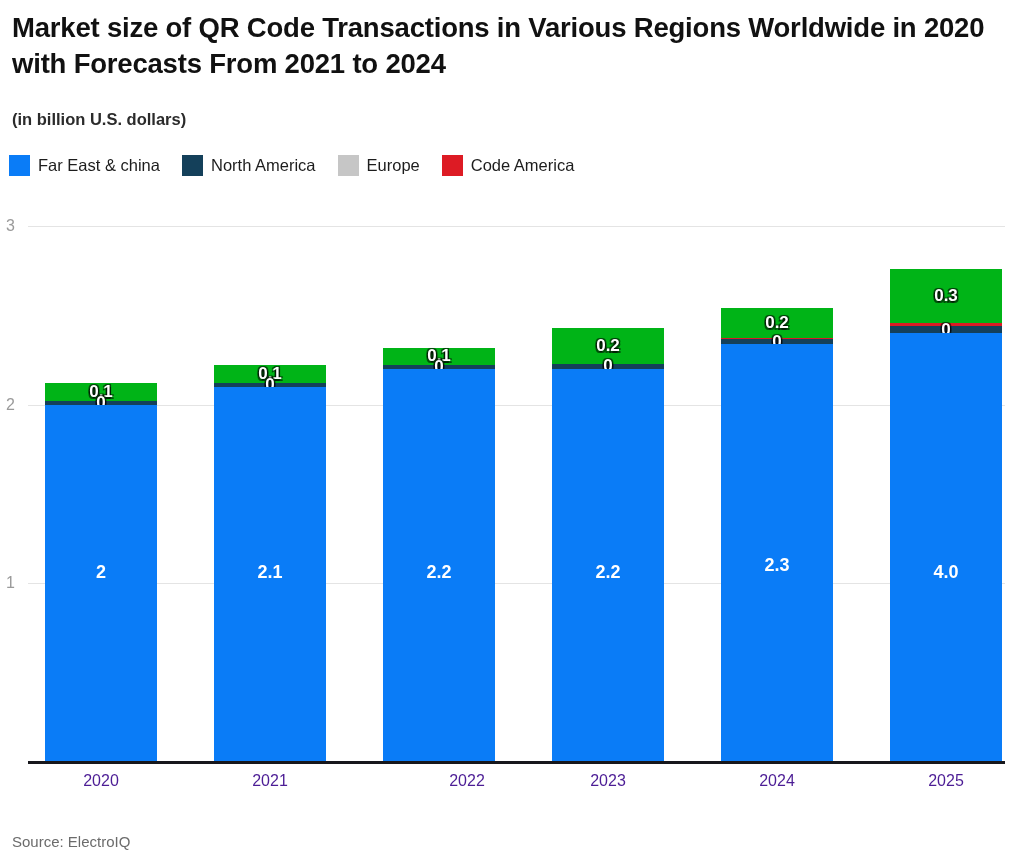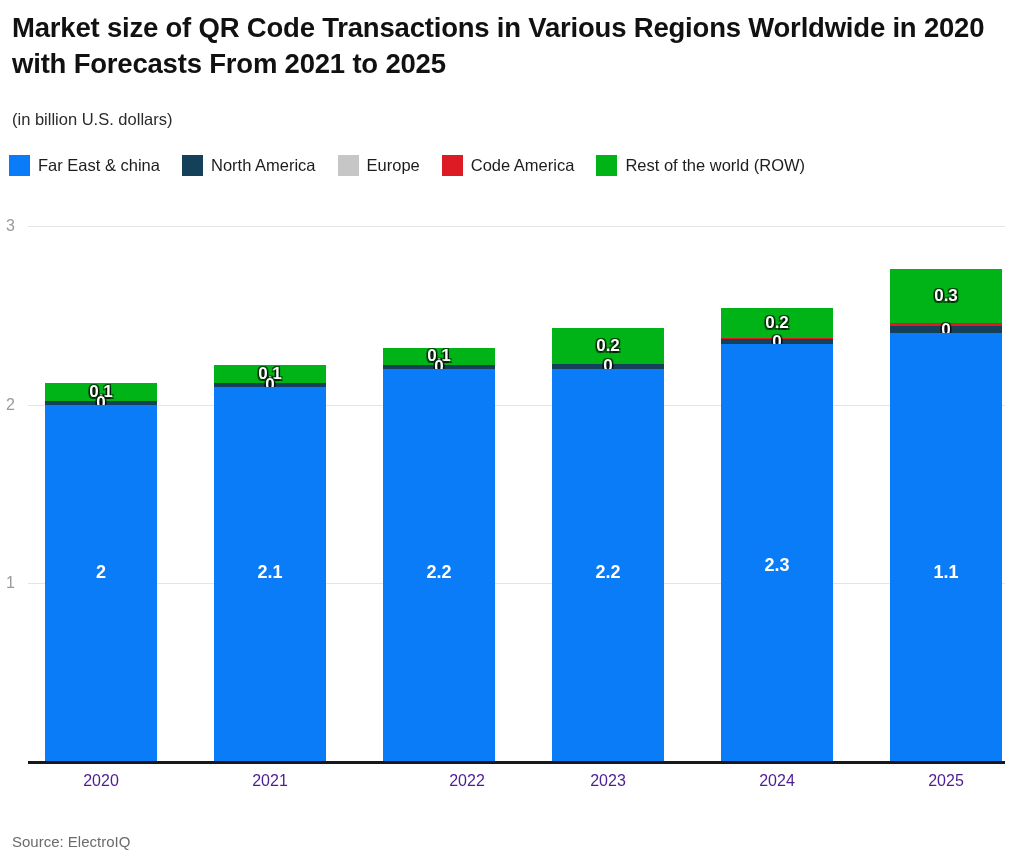--- a/index.html
+++ b/index.html
@@ -31,21 +31,21 @@
     line-height: 1.30;
     letter-spacing: -0.2px;
     color: #111111;
   }
   .subtitle {
     position: absolute;
     left: 12px;
     top: 110px;
     font-size: 16.5px;
     color: #2b2b2b;
-    font-weight: normal;
+    font-weight: bold;
   }
   
   .legend {
     position: absolute;
     left: 9px;
     top: 155px;
     display: flex;
     align-items: center;
     gap: 0px;
   }
@@ -145,43 +145,39 @@
     top: 833px;
     font-size: 15px;
     color: #6b6b6b;
   }
 </style>
 </head>
 <body>
 
 <div class="page">
 
-  <div class="title">Market size of QR Code Transactions in Various Regions Worldwide in 2020 with Forecasts From 2021 to 2025</div>
+  <div class="title">Market size of QR Code Transactions in Various Regions Worldwide in 2020 with Forecasts From 2021 to 2024</div>
   <div class="subtitle">(in billion U.S. dollars)</div>
 
   <div class="legend" id="legend">
       <div class="legend-item">
         <span class="legend-swatch" style="background: rgb(10, 124, 247);"></span>
         <span class="legend-label">Far East &amp; china</span>
       </div>
       <div class="legend-item">
         <span class="legend-swatch" style="background: rgb(20, 64, 90);"></span>
         <span class="legend-label">North America</span>
       </div>
       <div class="legend-item">
         <span class="legend-swatch" style="background: rgb(198, 198, 198);"></span>
         <span class="legend-label">Europe</span>
       </div>
       <div class="legend-item">
         <span class="legend-swatch" style="background: rgb(221, 27, 36);"></span>
         <span class="legend-label">Code America</span>
-      </div>
-      <div class="legend-item">
-        <span class="legend-swatch" style="background: rgb(0, 180, 23);"></span>
-        <span class="legend-label">Rest of the world (ROW)</span>
       </div>
     </div>
 
   <div class="plot" id="plot">
       <div class="gridline" style="top: 582.8px;"></div>
       <div class="ytick-label" style="top: 582.8px;">1</div>
       <div class="gridline" style="top: 404.6px;"></div>
       <div class="ytick-label" style="top: 404.6px;">2</div>
       <div class="gridline" style="top: 226.4px;"></div>
       <div class="ytick-label" style="top: 226.4px;">3</div>
@@ -248,21 +244,21 @@
       <div class="xtick-label" style="left: 777px;">2024</div>
       <div class="bar" style="left: 890px; width: 112px; top: 269.168px; height: 491.832px;">
         <div class="seg" style="background: rgb(0, 180, 23); height: 53.46px;">
           <span class="seg-label" style="top: 50%; transform: translate(-50%, -50%);">0.3</span>
         </div>
         <div class="seg" style="background: rgb(221, 27, 36); height: 3.564px;"></div>
         <div class="seg" style="background: rgb(20, 64, 90); height: 7.128px;">
           <span class="seg-label" style="top: 50%; transform: translate(-50%, -50%);">0</span>
         </div>
         <div class="seg" style="background: rgb(10, 124, 247); height: 427.68px;">
-          <span class="seg-label big" style="top: 238.68px; transform: translate(-50%, -50%);">1.1</span>
+          <span class="seg-label big" style="top: 238.68px; transform: translate(-50%, -50%);">4.0</span>
         </div>
       </div>
       <div class="xtick-label" style="left: 946px;">2025</div>
       <div class="axis-line" style="top: 761px;"></div>
     </div>
 
   <div class="source">Source: ElectroIQ</div>
 
 </div>
 

